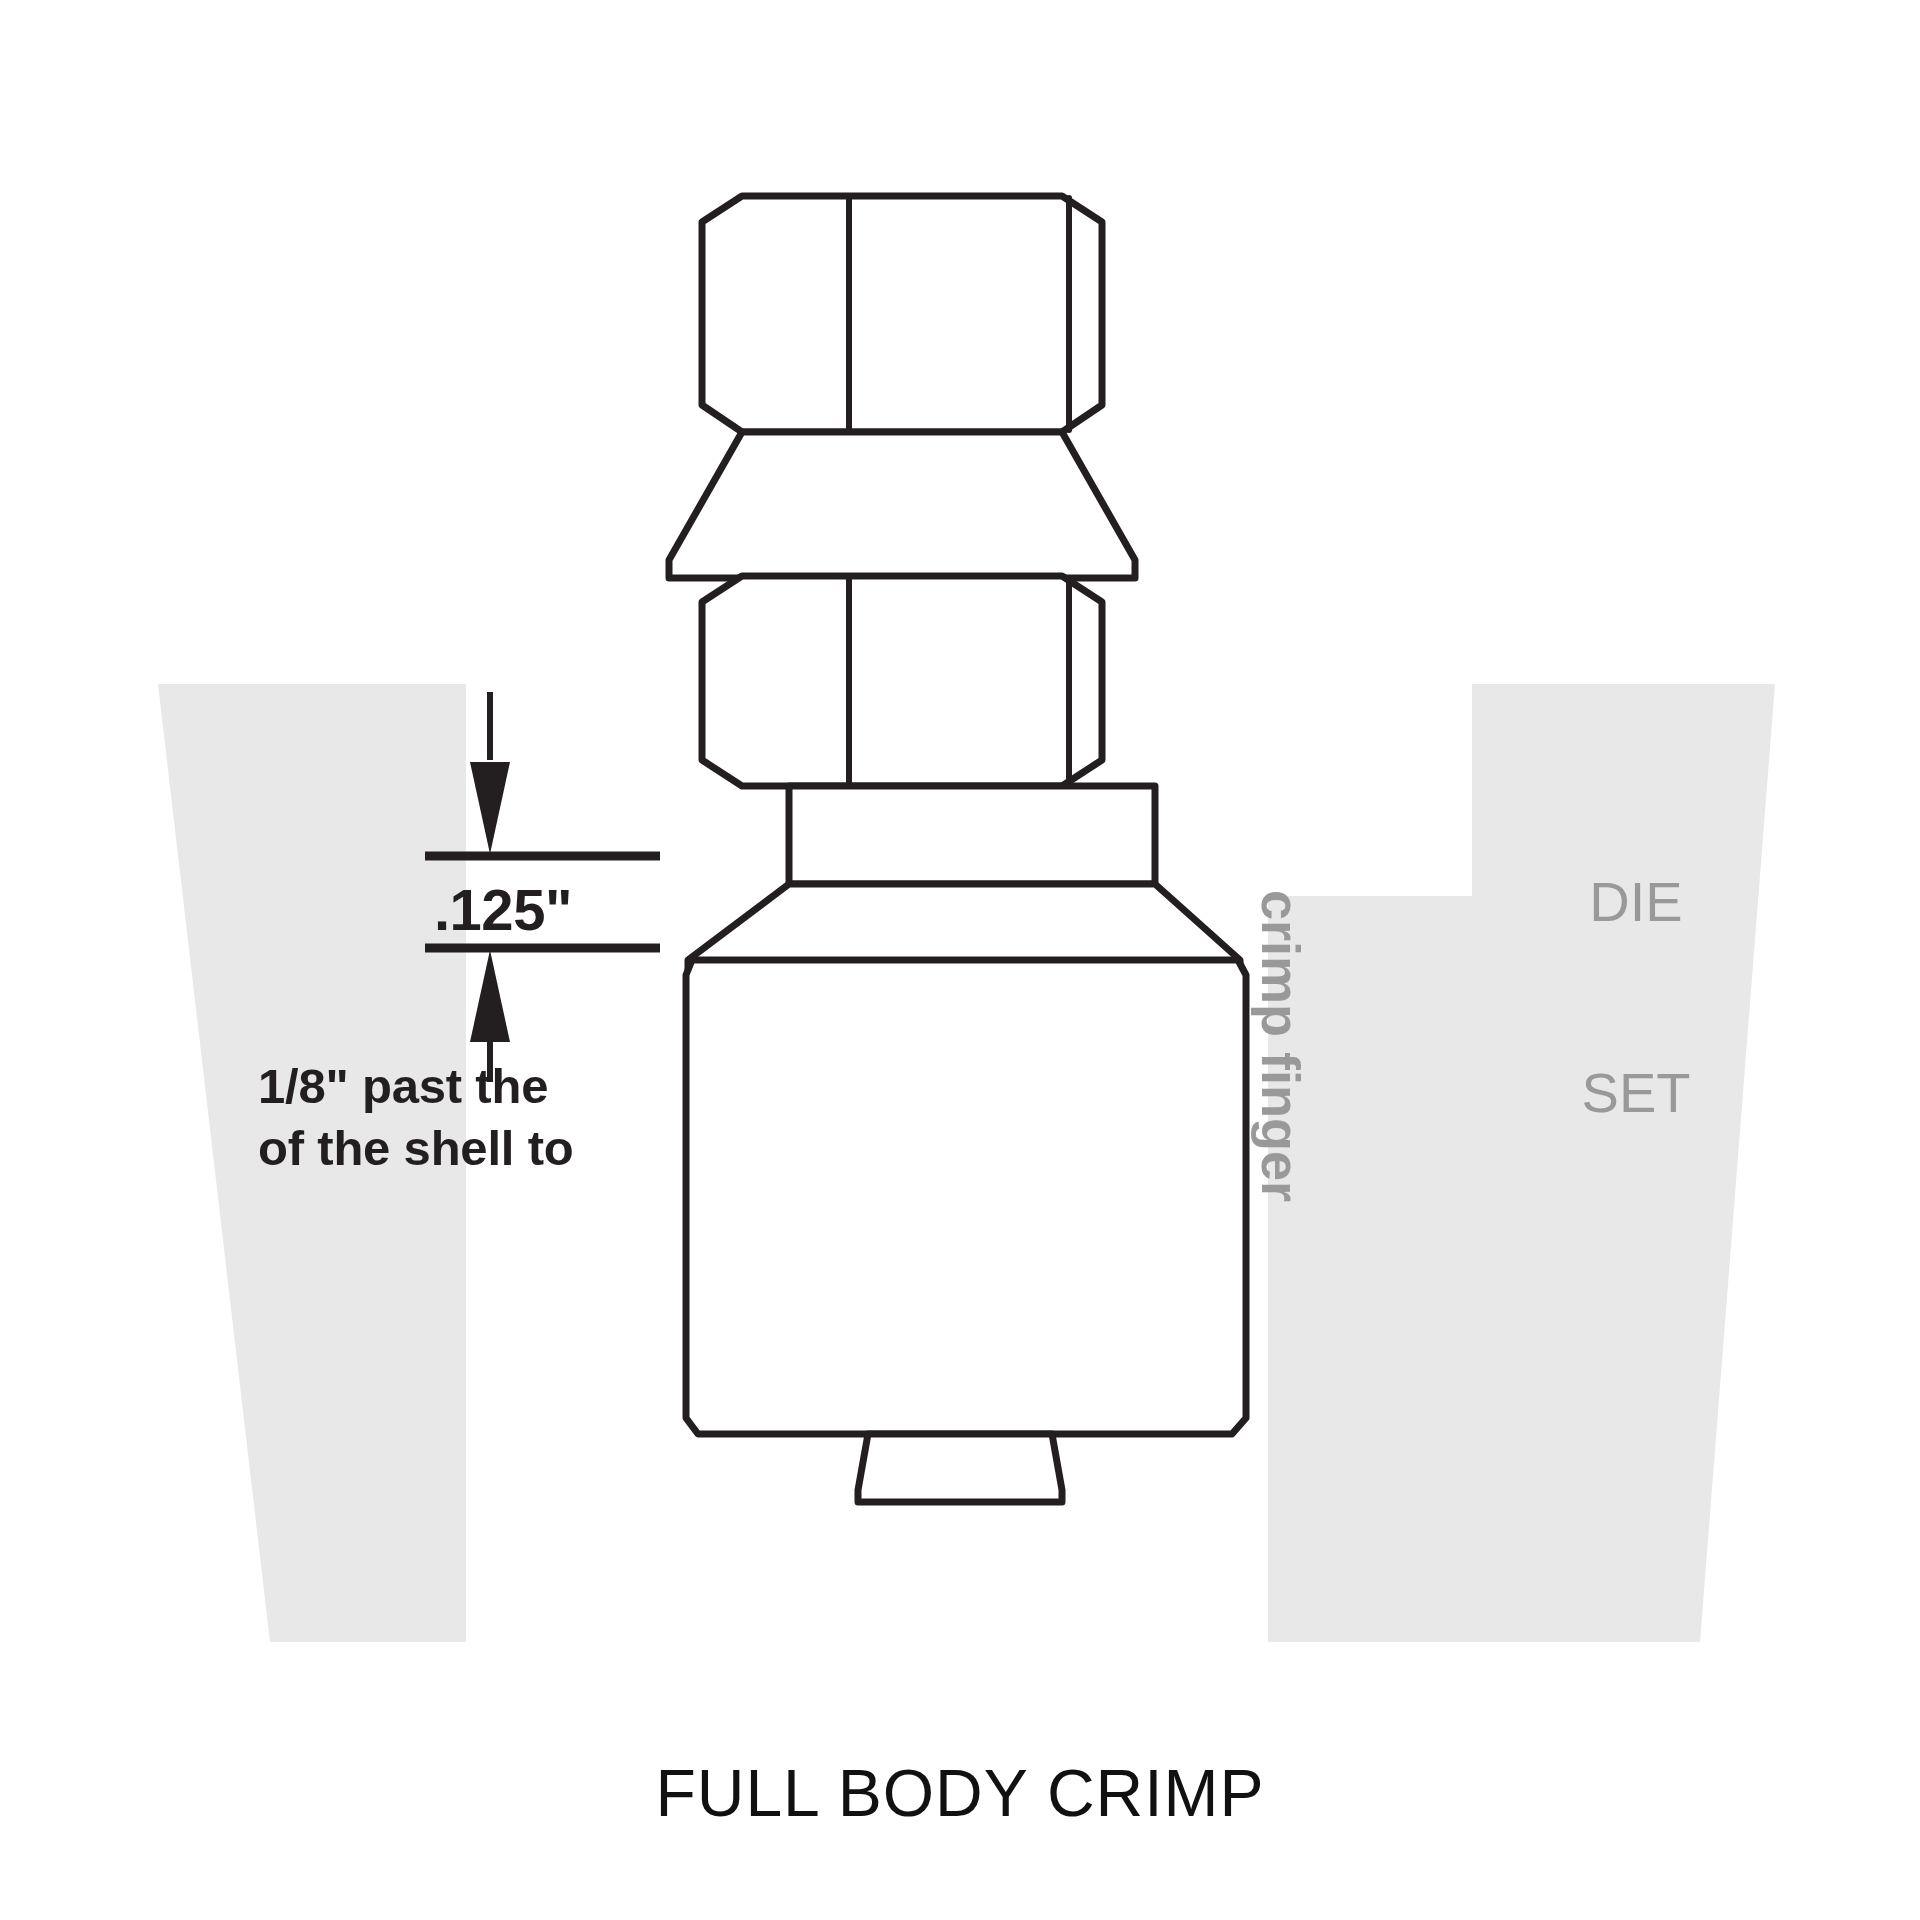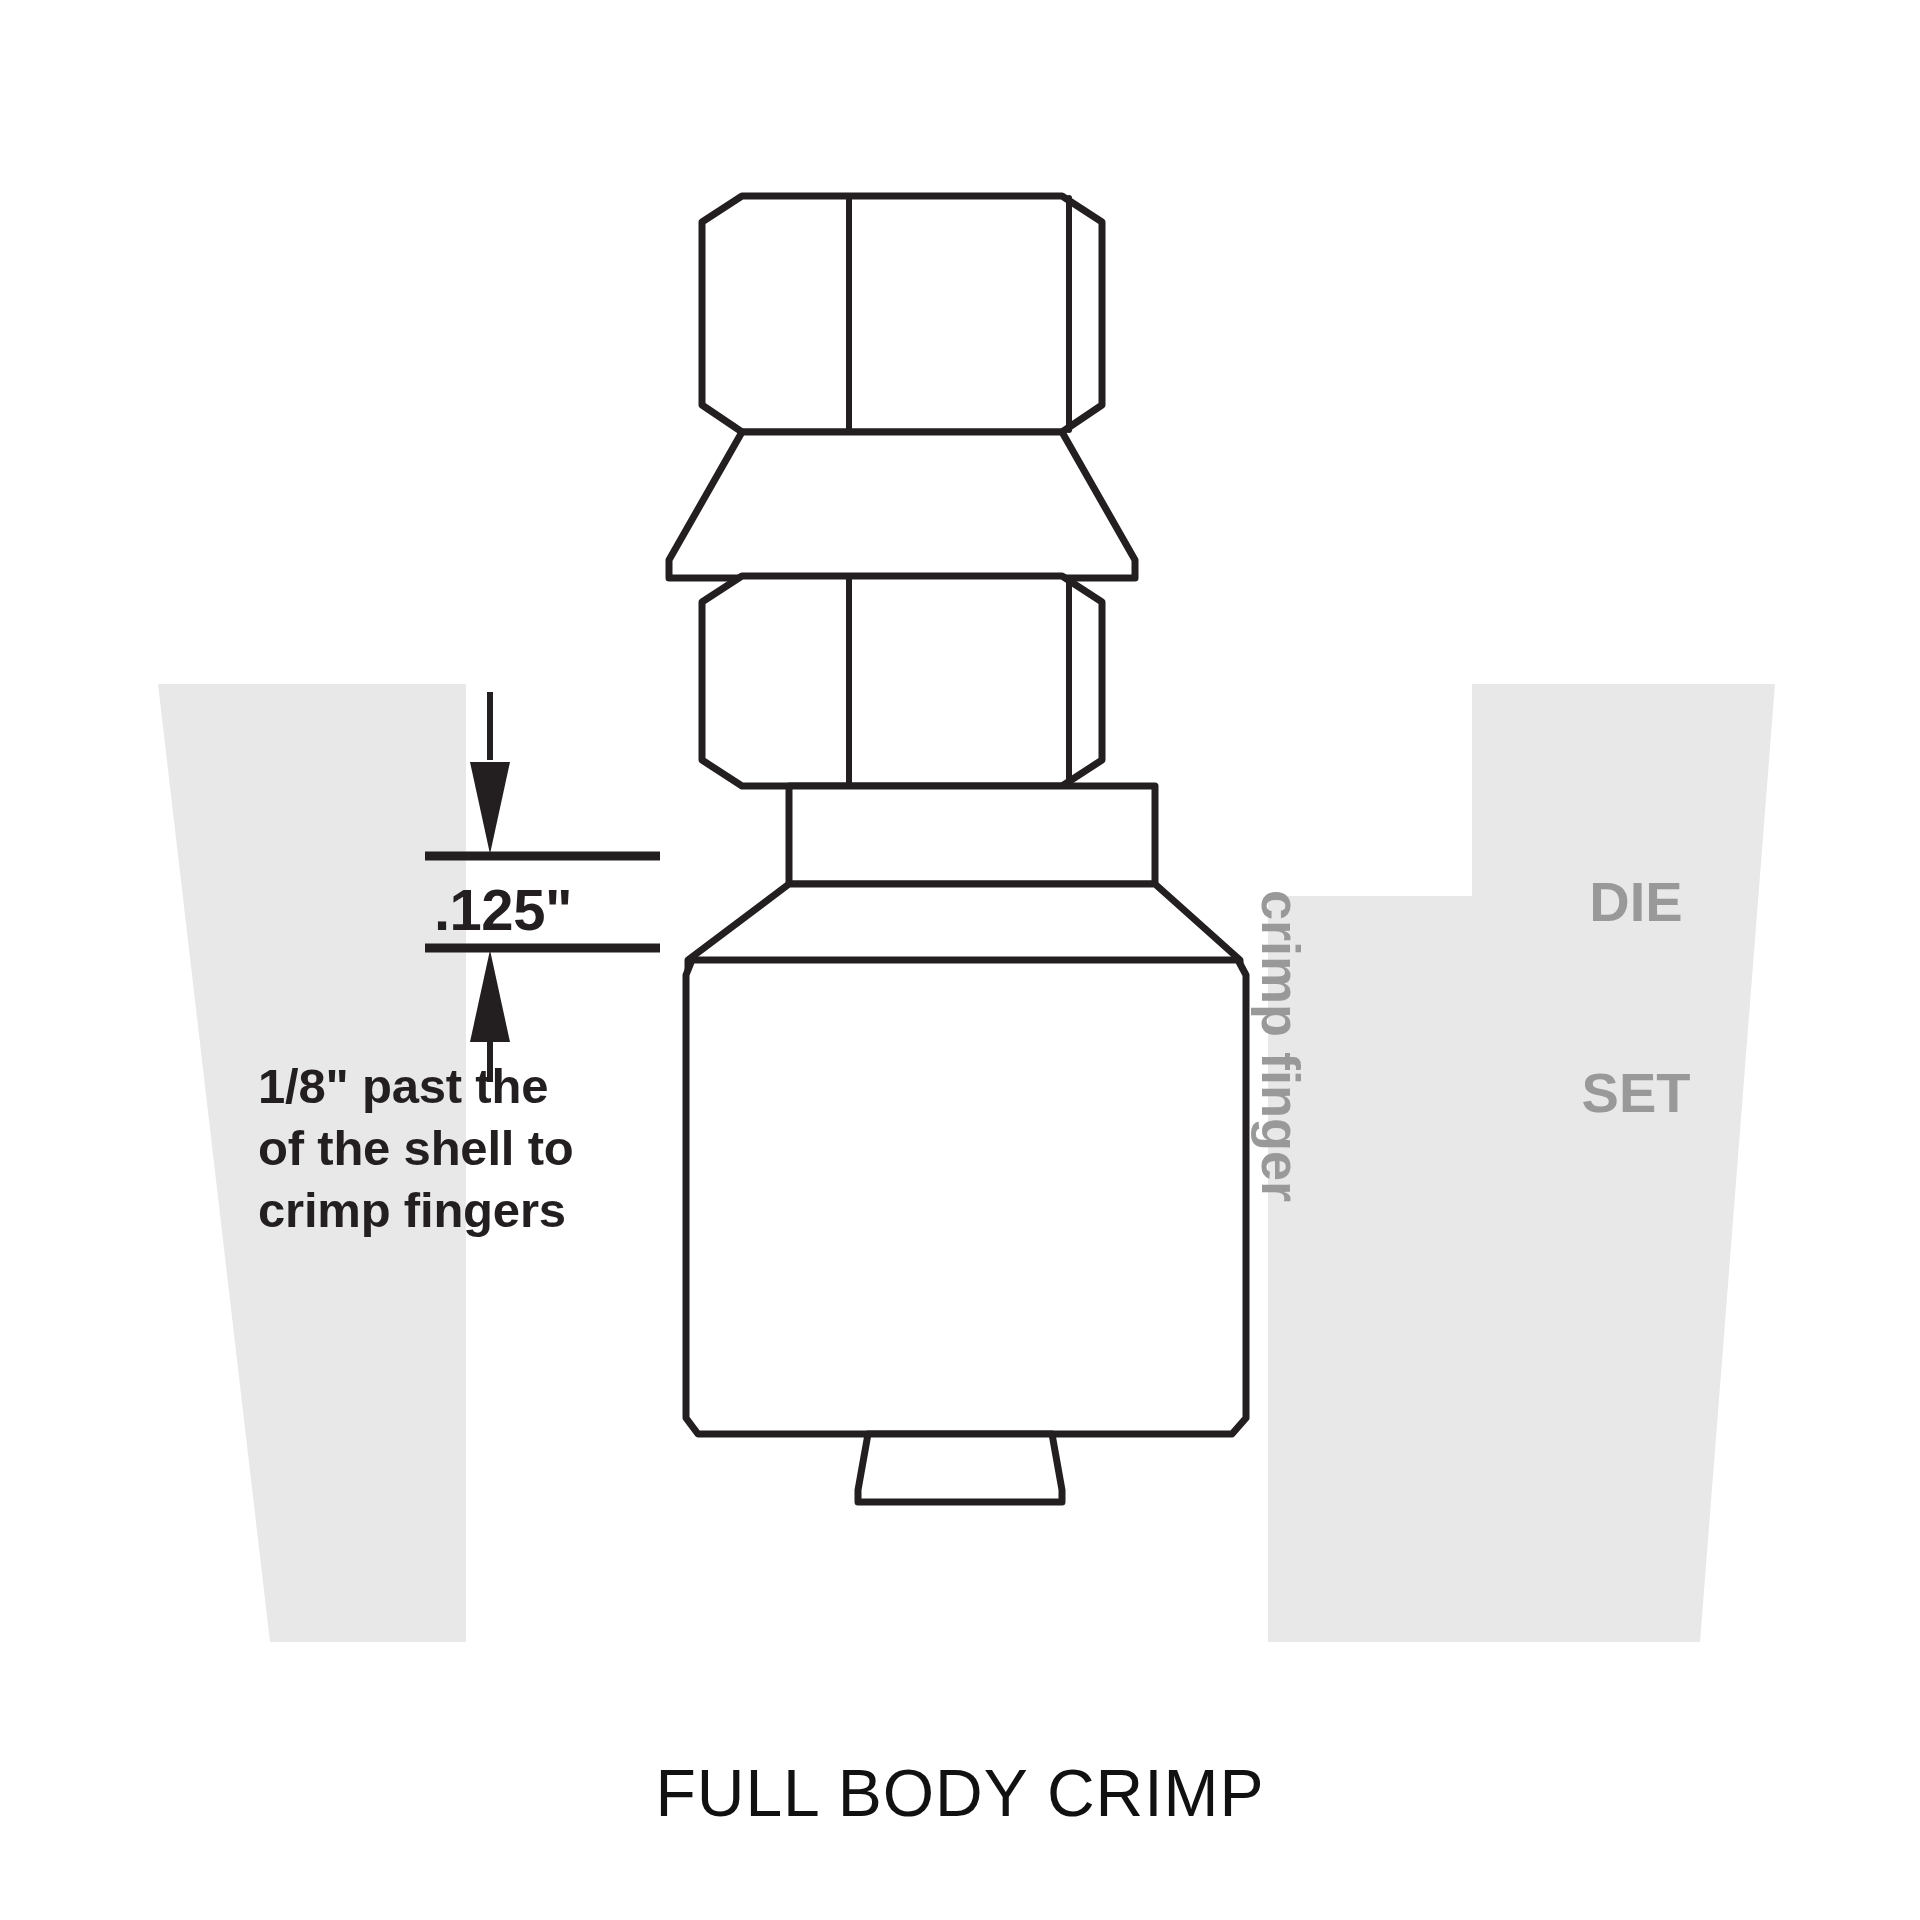--- a/index.html
+++ b/index.html
@@ -54,21 +54,21 @@
     line-height: 1.27;
     color: #231f20;
     letter-spacing: -0.2px;
   }
   #instruction-block .iline { display: block; }
   
   #die-set-label {
     left: 1556px;
     top: 742px;
     font-size: 56px;
-    font-weight: bold;
+    font-weight: normal;
     color: #999999;
     line-height: 1.14;
     text-align: center;
     width: 160px;
   }
   #die-set-label .dline { display: block; }
   
   #crimp-finger-label {
     left: 1250px;
     top: 890px;
@@ -136,21 +136,20 @@
       <polygon points="490,950 470,1042 510,1042" fill="#231f20"></polygon>
       <line x1="490" y1="1040" x2="490" y2="1082" stroke="#231f20" stroke-width="6"></line>
     </g>
   </svg>
 
   <div class="ov-text" id="dim-value">.125"</div>
 
   <div id="instruction-block">
     <span class="iline">1/8" past the</span>
     <span class="iline">of the shell to</span>
-    <span class="iline">crimp fingers</span>
   </div>
 
   <div class="ov-text" id="die-set-label">
     <span class="dline">DIE</span>
     <span class="dline">SET</span>
   </div>
 
   <div class="ov-text" id="crimp-finger-label">crimp finger</div>
 
   <div class="ov-text" id="caption">FULL BODY CRIMP</div>

